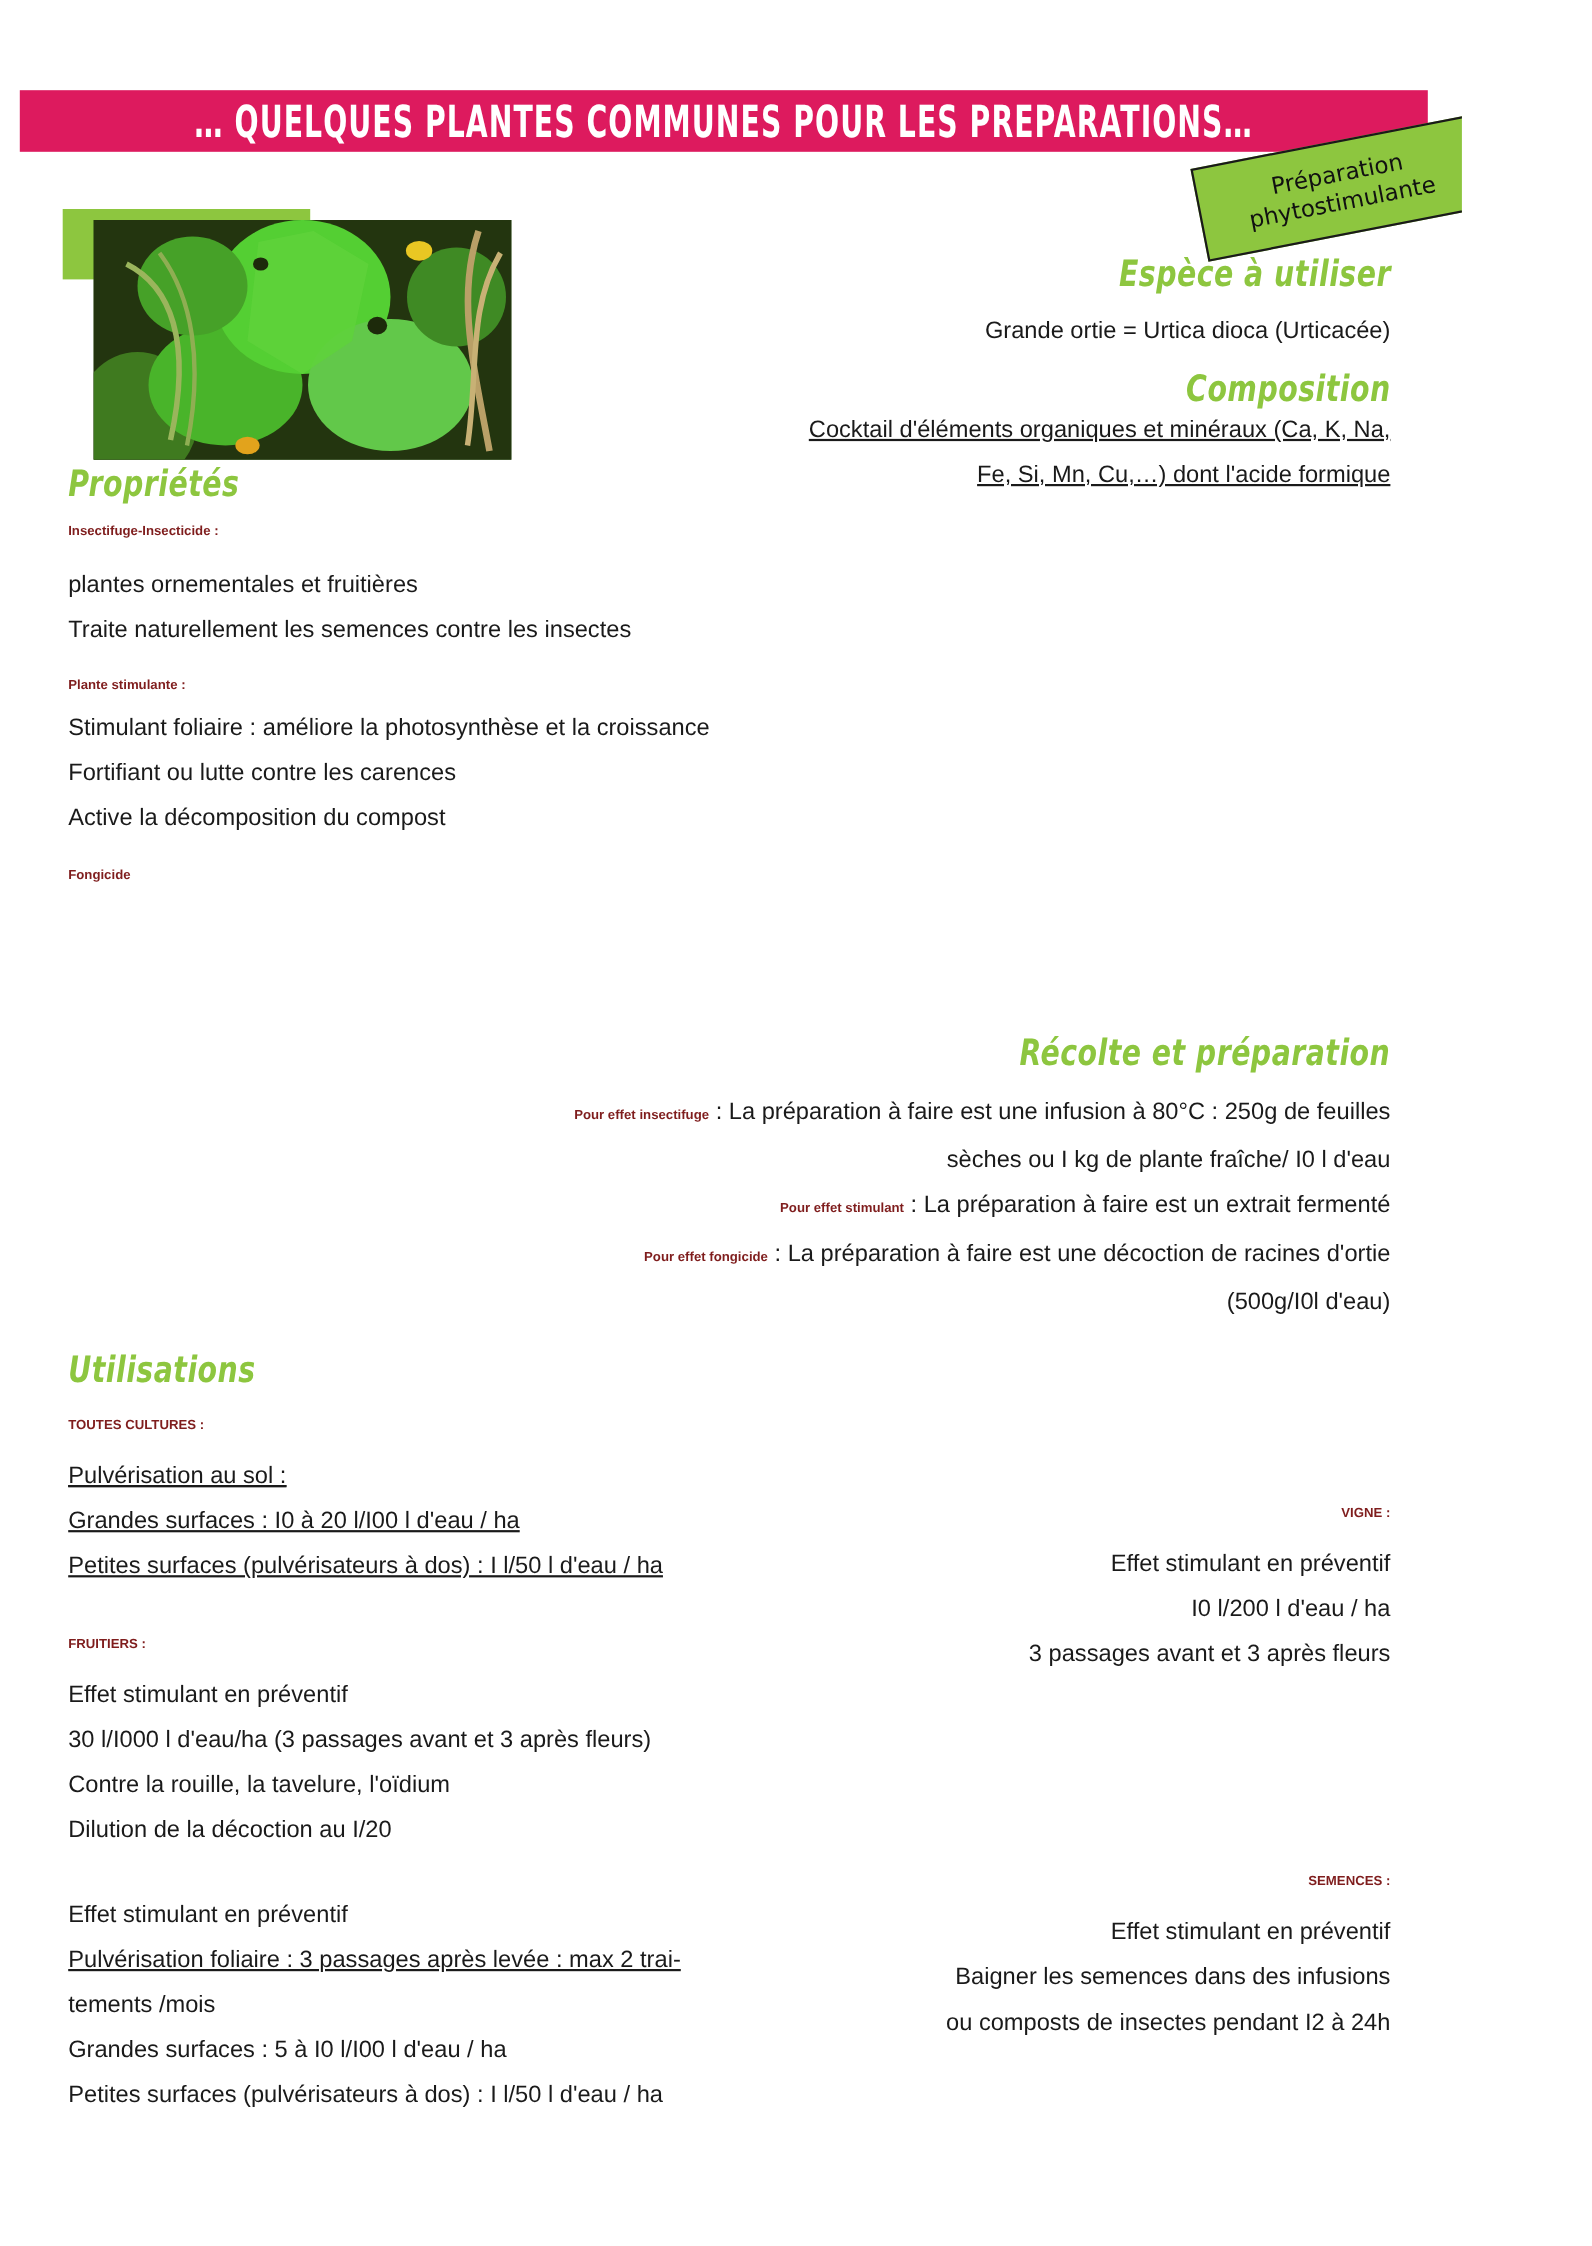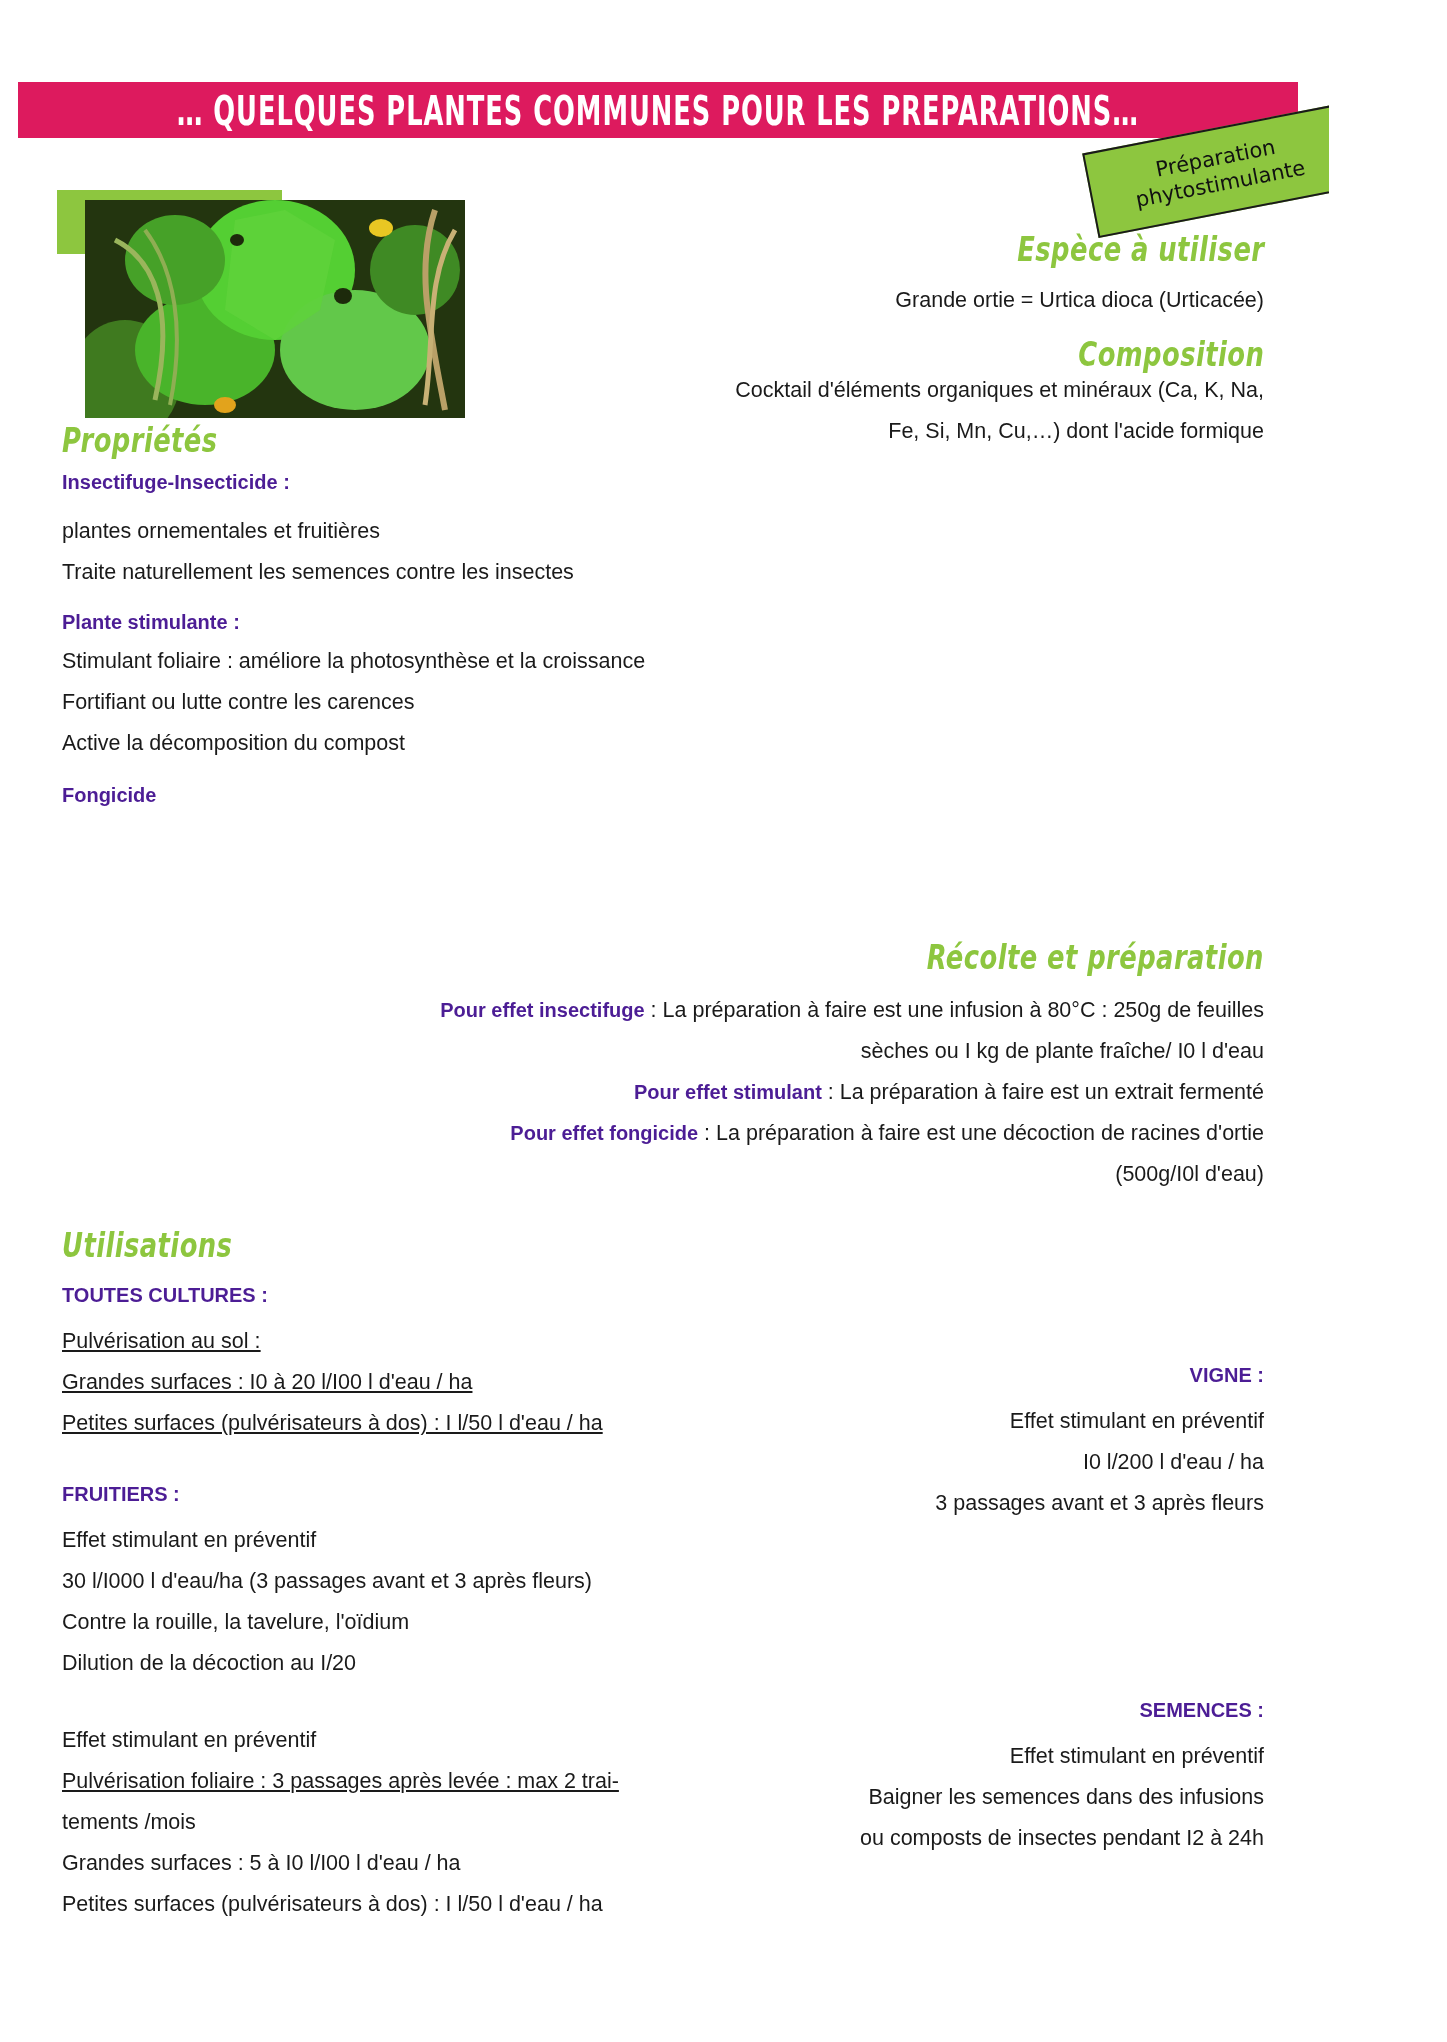--- a/index.html
+++ b/index.html
@@ -106,24 +106,24 @@
     font-style: italic;
     font-size: 30px;
     letter-spacing: 0.5px;
     transform: scaleX(0.86) scaleY(1.1);
     white-space: nowrap;
   }
   .gh.r  { transform-origin: right center; }
   .gh.l  { transform-origin: left center; }
 
   .sub {           
-    color: #4c1d95;
+    color: #7f1d1d;
     font-family: "Liberation Sans", sans-serif;
     font-weight: bold;
-    font-size: 20px;
+    font-size: 12px;
   }
   .body {
     color: #1a1a1a;
     font-family: "Liberation Sans", sans-serif;
     font-size: 21.5px;
     line-height: 41px;
     white-space: nowrap;
   }
   .u { text-decoration: underline; }
 
@@ -171,21 +171,21 @@
       <ellipse cx="258" cy="96" rx="9" ry="8" fill="#1d2a0b"></ellipse>
     </svg>
   </div>
 
   <div class="gh r" style="right:65px; top:232px;">Espèce à utiliser</div>
   <div class="blockR body" style="right:65px; top:280px; width:700px;">
     <div class="row">Grande ortie = Urtica dioca (Urticacée)</div>
   </div>
 
   <div class="gh r" style="right:65px; top:337px;">Composition</div>
-  <div class="blockR body" style="right:65px; top:370px; width:720px;">
+  <div class="blockR body" style="right:65px; top:370px; width:720px;text-decoration:underline;">
     <div class="row">Cocktail d'éléments organiques et minéraux (Ca, K, Na,</div>
     <div class="row">Fe, Si, Mn, Cu,…) dont l'acide formique</div>
   </div>
 
   <div class="gh l" style="left:62px; top:423px;">Propriétés</div>
 
   <div class="blockL" style="left:62px; top:463px; width:840px;">
     <div class="row sub" style="line-height:38px;">Insectifuge-Insecticide :</div>
     <div class="body" style="margin-top:10px;">
       <div class="row">plantes ornementales et fruitières</div>

